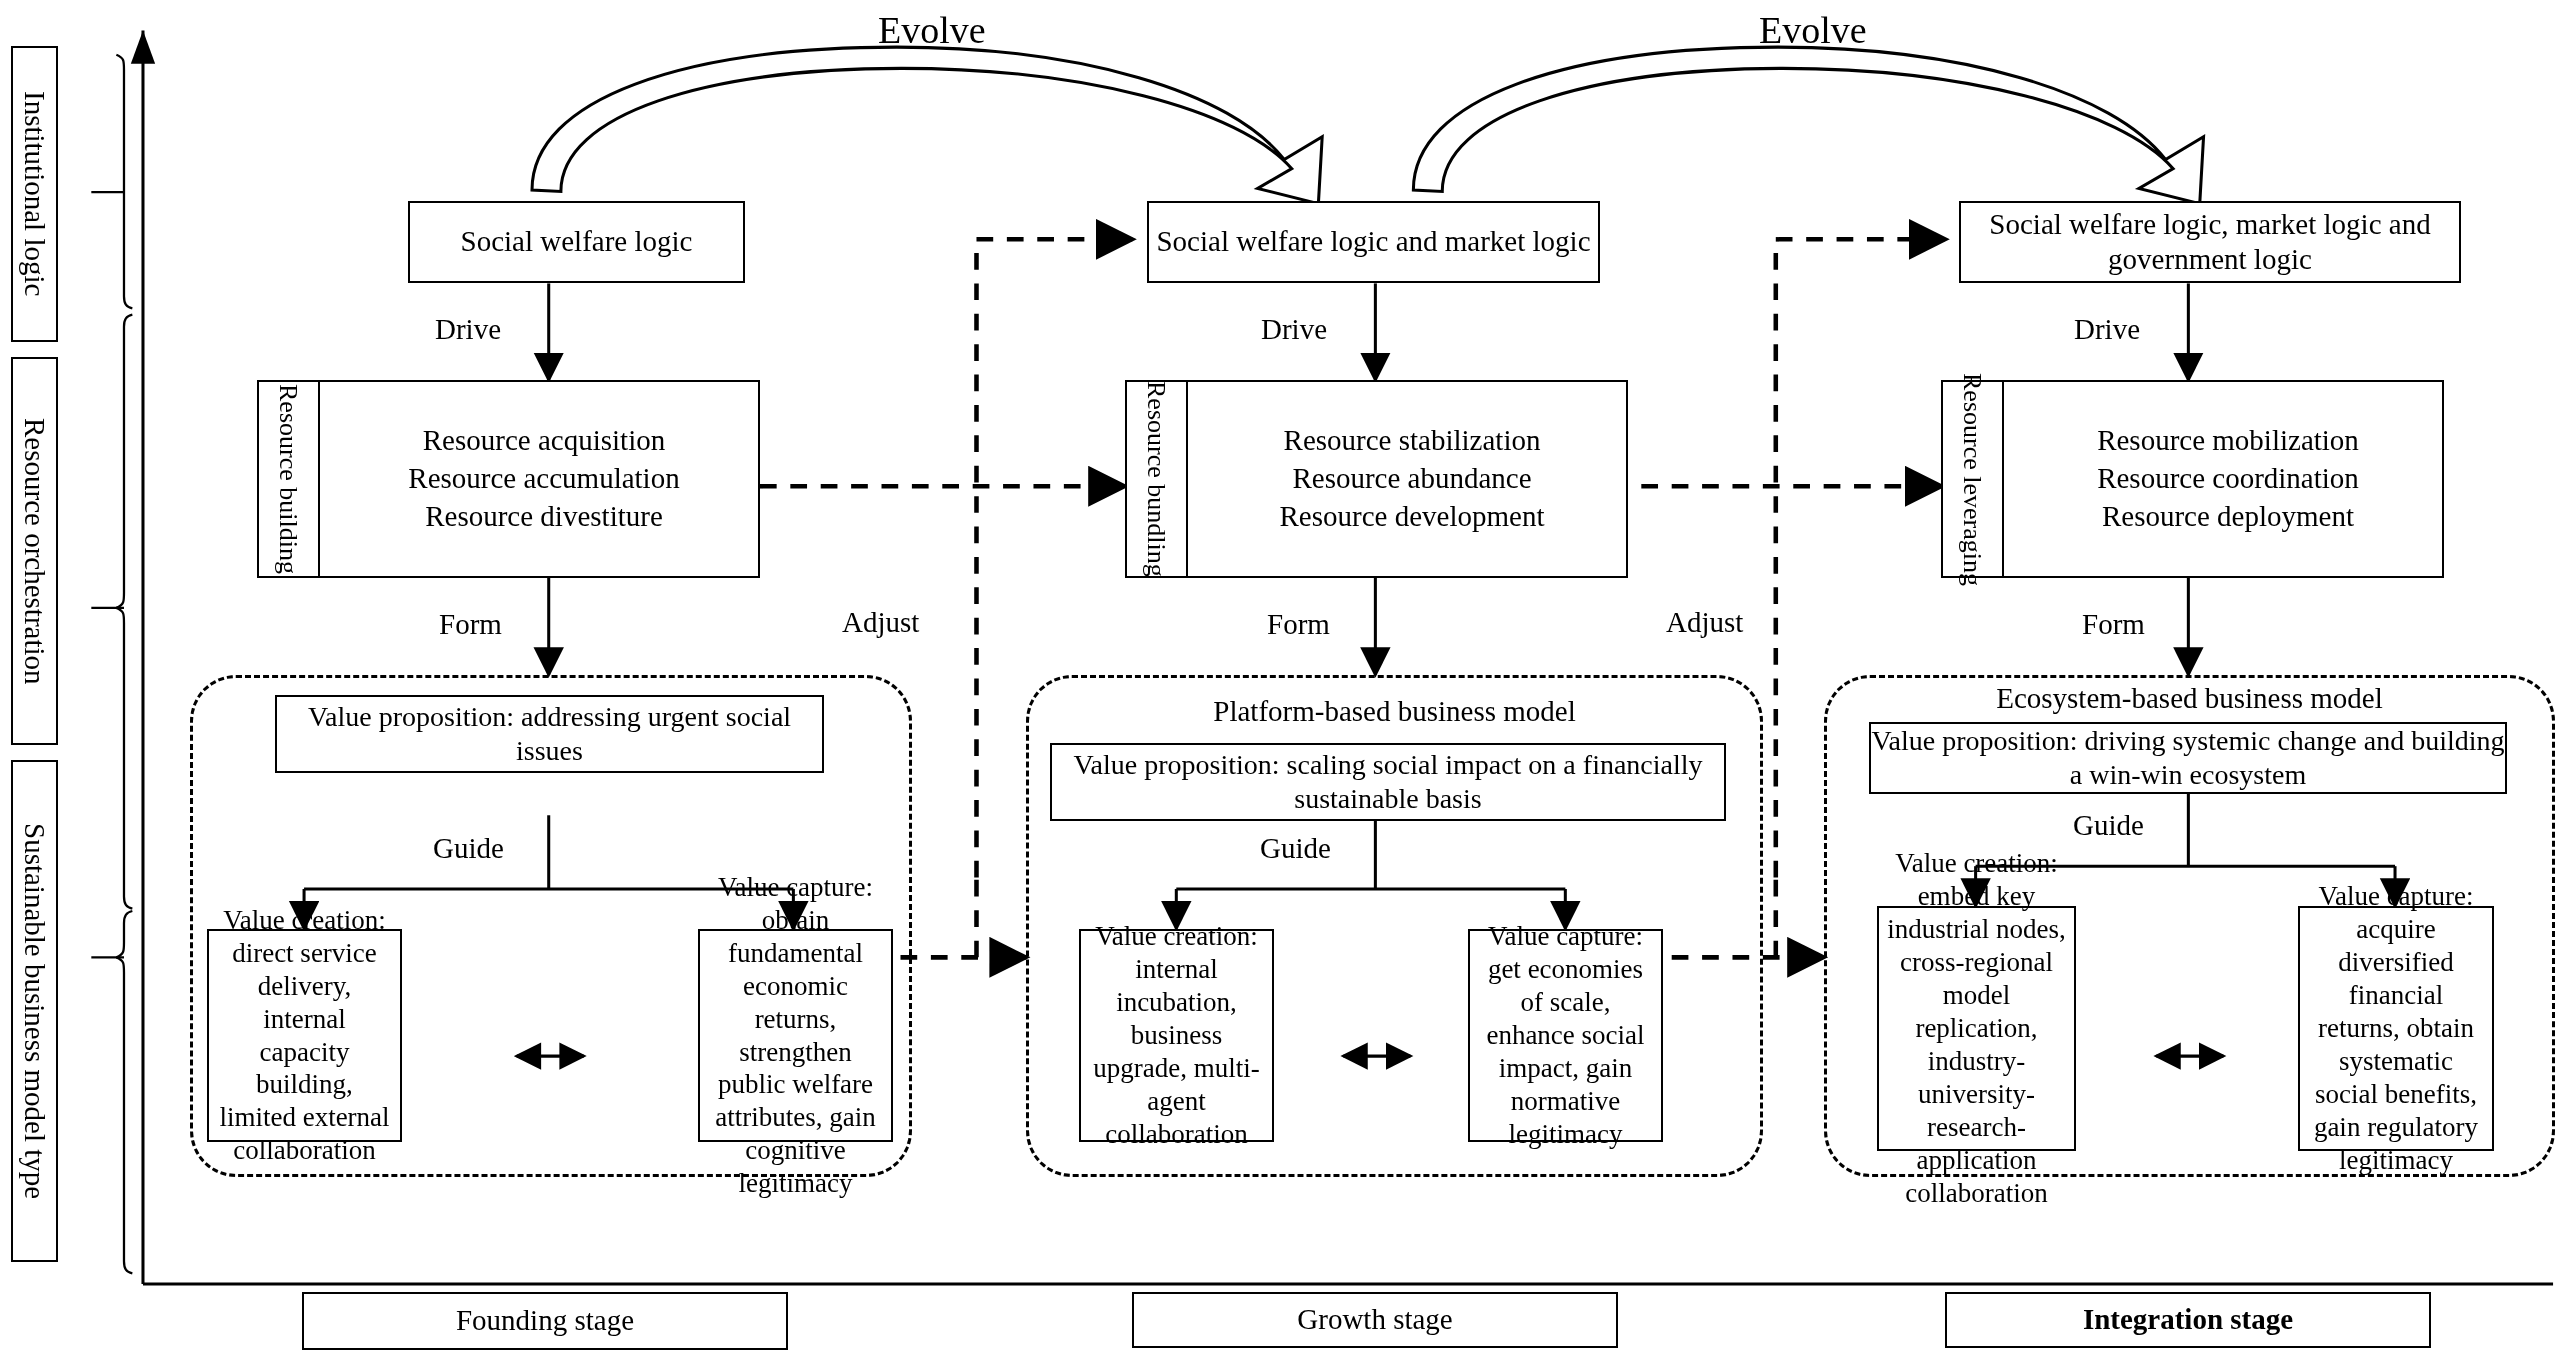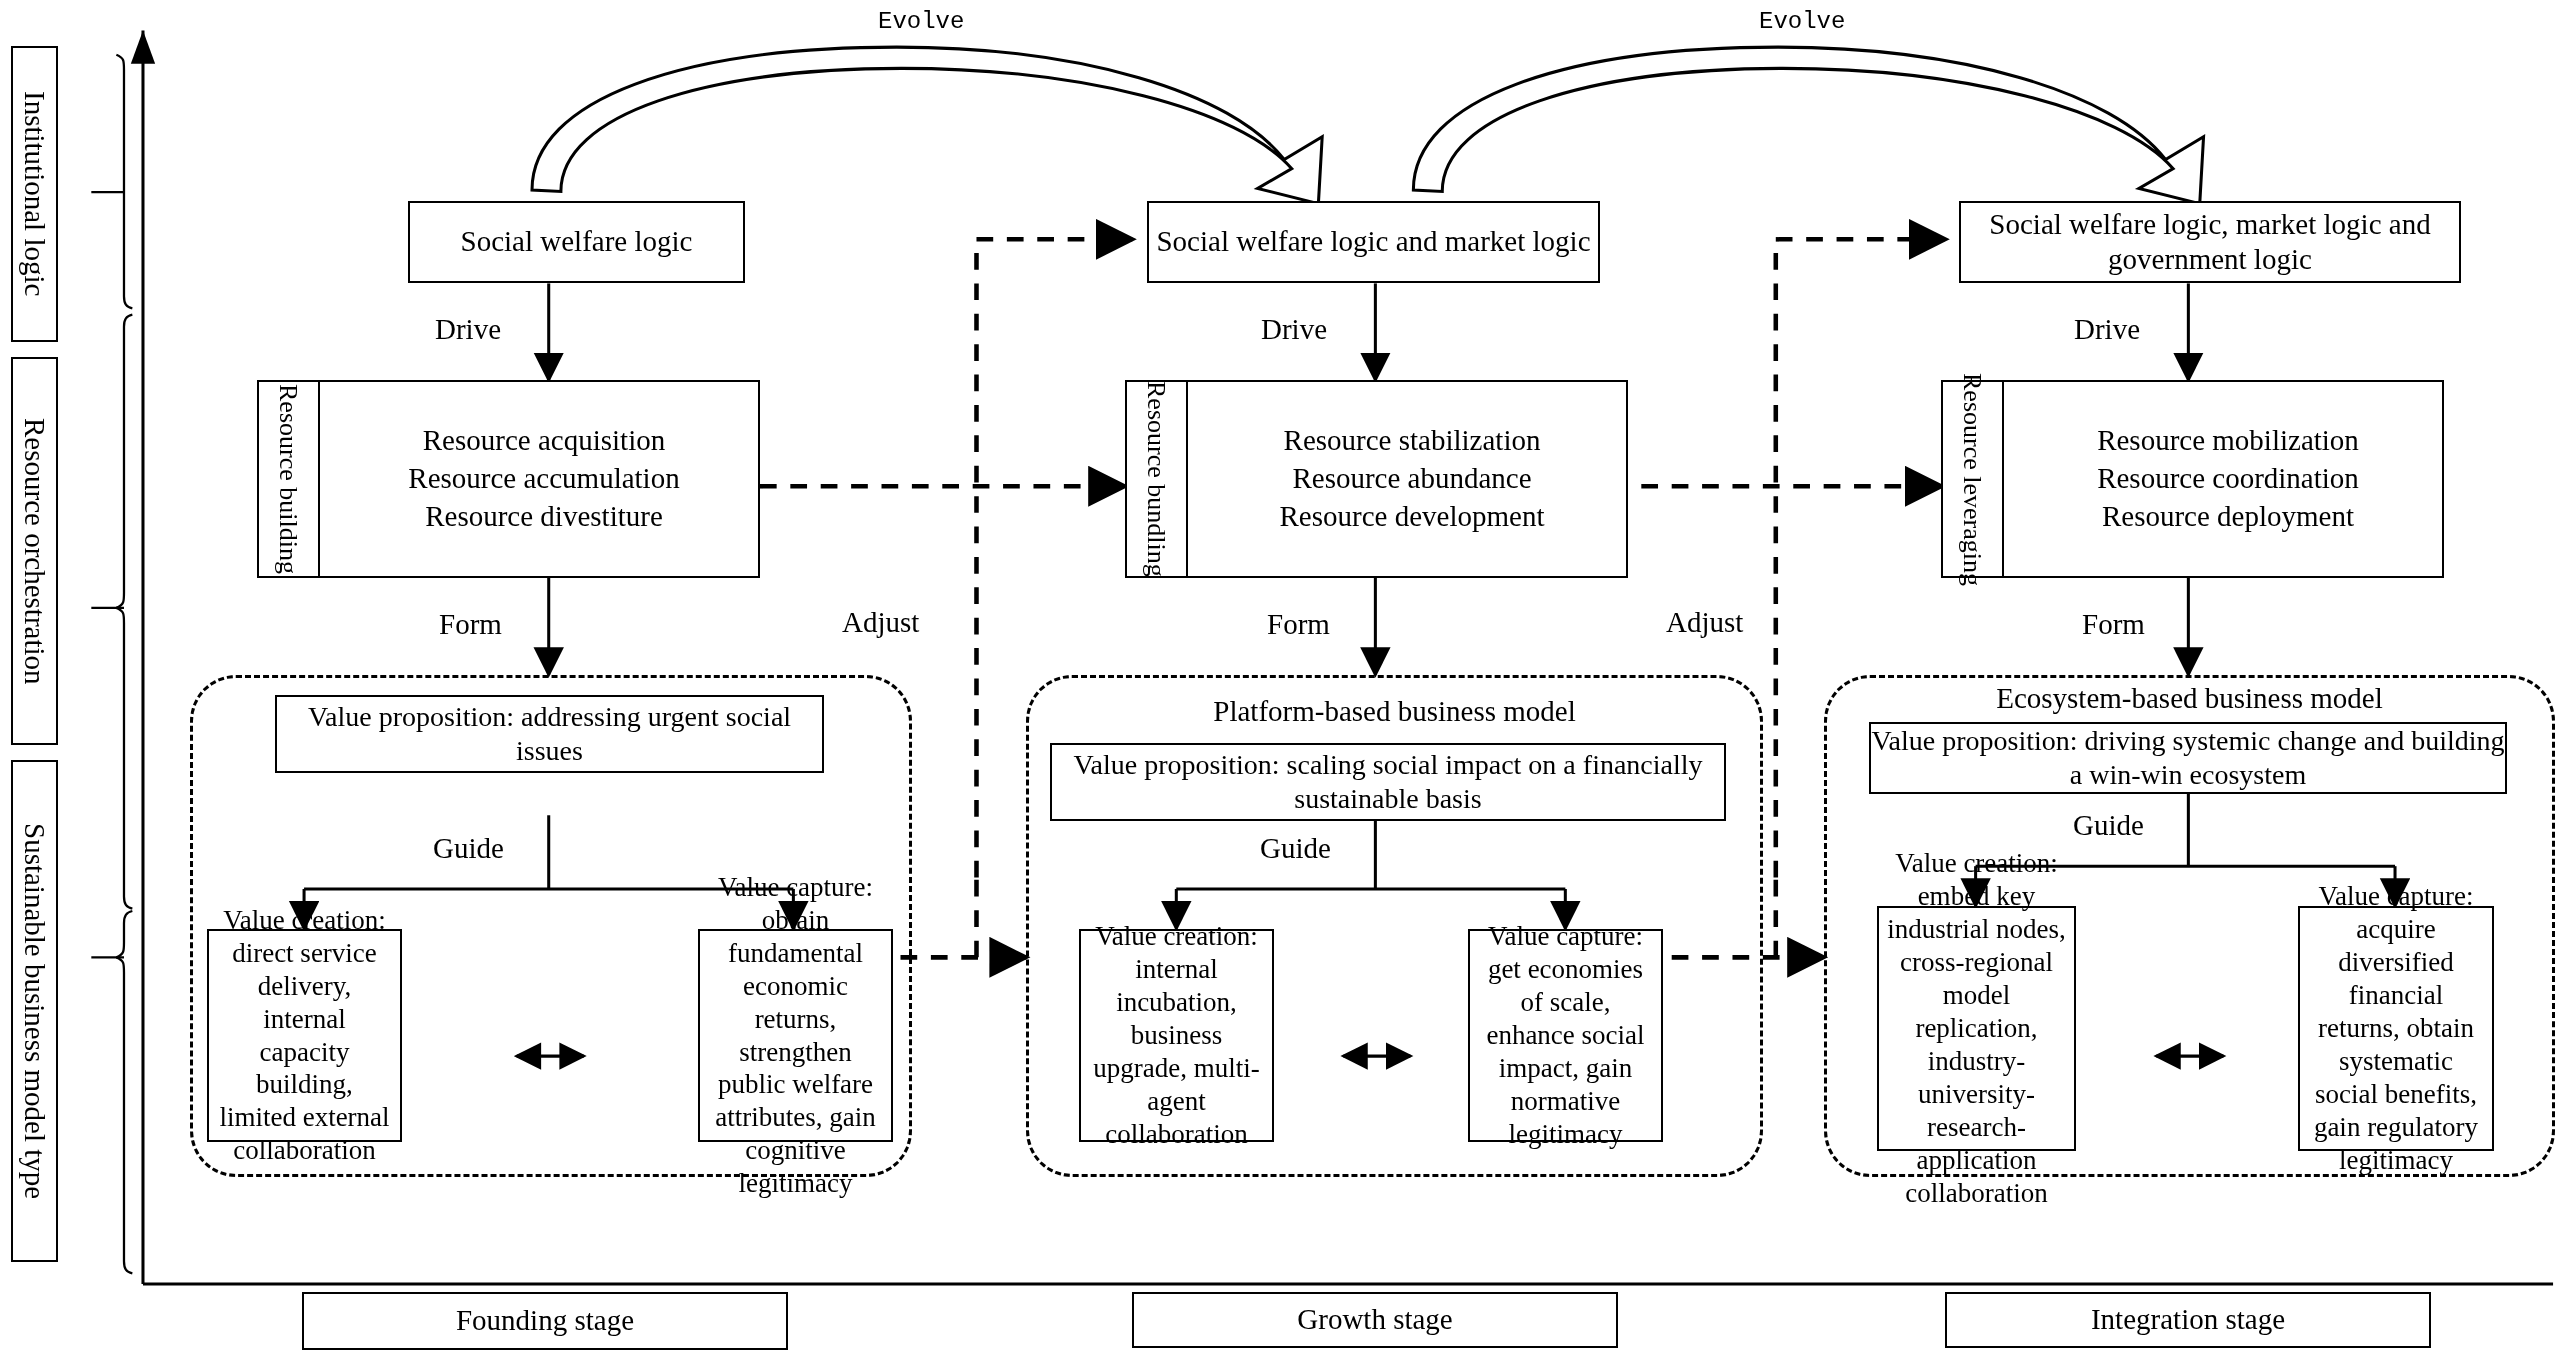--- a/index.html
+++ b/index.html
@@ -13,21 +13,21 @@
       display:flex;align-items:center;justify-content:center;text-align:center;}
   .axlabel span{writing-mode:vertical-rl;text-orientation:mixed;white-space:nowrap;}
   .rowbox{position:absolute;box-sizing:border-box;border:2.3px solid #000;background:#fff;display:flex;}
   .rowbox .side{border-right:2.3px solid #000;display:flex;align-items:center;justify-content:center;
       flex:0 0 auto;width:59px;}
   .rowbox .side span{writing-mode:vertical-rl;text-orientation:mixed;white-space:nowrap;line-height:1.15;text-align:center;}
   .rowbox .body{flex:1 1 auto;display:flex;align-items:center;justify-content:center;text-align:center;line-height:1.30;margin-left:10px;}
   .dashgrp{position:absolute;box-sizing:border-box;border:3px dashed #000;border-radius:46px;background:transparent;}
   .grptitle{position:absolute;white-space:nowrap;text-align:center;}
   .f34{font-size:26px;} .f36{font-size:27px;} .f37{font-size:28px;}
-  .f38{font-size:29px;} .f40{font-size:24px;font-family:Liberation Mono, monospace;}
+  .f38{font-size:29px;} .f40{font-size:38px;}
 </style>
 </head>
 <body>
 
 <div id="root">
 
   <svg id="svg-layer" viewBox="0 0 3390 1786" xmlns="http://www.w3.org/2000/svg">
     <defs>
       <marker id="solidArrow" markerWidth="12" markerHeight="12" refX="9" refY="5" orient="auto" markerUnits="strokeWidth">
         <path d="M0,0 L10,5 L0,10 z" fill="#000"></path>
@@ -216,19 +216,19 @@
 
   <div class="dashgrp" style="left:1824px; top:675px; width:731px; height:502px;"></div>
   <div class="grptitle f38" style="left:1824px; top:682px; width:731px;">Ecosystem-based business model</div>
 
   <div class="bx f37" style="left:1869px; top:722px; width:638px; height:72px;">Value proposition: driving systemic change and building a win-win ecosystem</div>
   <div class="lbl f38" style="left:2073px; top:809px;">Guide</div>
 
   <div class="bx f36" style="left:1877px; top:906px; width:199px; height:245px; padding:3px 4.6px;">Value creation: embed key industrial nodes, cross-regional model replication, industry-university-research-application collaboration</div>
   <div class="bx f36" style="left:2298px; top:906px; width:196px; height:245px; padding:3px 6px;">Value capture: acquire diversified financial returns, obtain systematic social benefits, gain regulatory legitimacy</div>
 
-  <div class="bx f38" style="left:1945px; top:1292px; width:486px; height:56px;">Integration stage</div>
+  <div class="bx f38" style="left:1945px; top:1292px; width:486px; height:56px;font-weight:bold;">Integration stage</div>
 
   <div class="lbl f38" style="left:842px; top:606px;">Adjust</div>
   <div class="lbl f38" style="left:1666px; top:606px;">Adjust</div>
 
 </div>
 
 
 </body></html>

